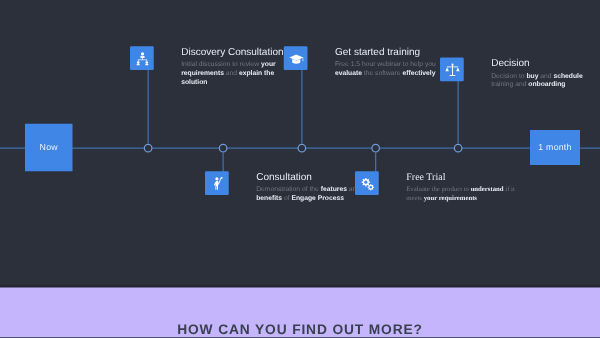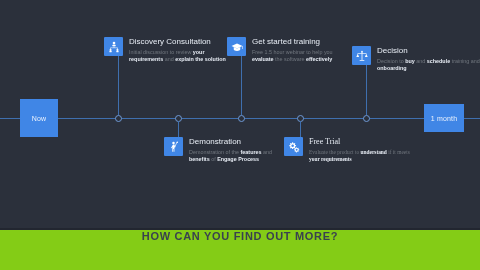--- a/index.html
+++ b/index.html
@@ -42,21 +42,21 @@
     display:flex;
     align-items:center;
     justify-content:center;
     font-size:7px;
     letter-spacing:.2px;
   }
   .chip.now    { left:20px;  top:99px;  width:38px; height:38px; }
   .chip.end    { left:424px; top:104px; width:40px; height:28px; }
 
   
-  .card { position:absolute; display:flex; gap:6px; width:128px; }
+  .card { position:absolute; display:flex; gap:22px; width:128px; }
   .icon-box {
     flex:0 0 auto;
     width:19px; height:19px;
     background:#4086e6;
     border-radius:1px;
     display:flex; align-items:center; justify-content:center;
   }
   .icon-box svg { width:12px; height:12px; fill:#ffffff; }
   .card-body { padding-top:0px; }
   .card-title {
@@ -78,23 +78,23 @@
   .c-training  { left:227px; top:37px; }
   .c-decision  { left:352px; top:46px; }
   .c-demo      { left:164px; top:137px; }
   .c-trial     { left:284px; top:137px;font-family:Liberation Serif, serif; }
 
   
   .banner {
     position:absolute;
     left:0; right:0; bottom:0;
     height:42px;
-    background:#84cc16;
+    background:#c4b5fd;
     border-top:2px solid #222630;
-    display:flex; align-items:flex-start; justify-content:center;
+    display:flex; align-items:flex-end; justify-content:center;
   }
   .banner-text {
     font-size:11px;
     font-weight:bold;
     letter-spacing:.7px;
     color:#39414f;
   }
 </style>
 </head>
 <body>
@@ -177,21 +177,21 @@
   <div class="card c-demo">
     <div class="icon-box">
       <svg viewBox="0 0 24 24" aria-hidden="true">
         <circle cx="11" cy="4" r="2.5"></circle>
         <path d="M10 7 L13 7 L14.6 13 L12.8 13 L12.8 21.6 L11.3 21.6 L11.3 16 L10.2 16 L10.2 21.6 L8.7 21.6 L8.7 12 L7.4 14.6 L6 13.9 Z"></path>
         <rect x="15.2" y="2.6" width="1.3" height="9" transform="rotate(18 15.8 7)"></rect>
         <circle cx="18.6" cy="2.6" r="1.5"></circle>
       </svg>
     </div>
     <div class="card-body">
-      <div class="card-title">Demonstration</div>
+      <div class="card-title">Consultation</div>
       <div class="card-desc">Demonstration of the <b>features</b> and <b>benefits</b> of <b>Engage Process</b></div>
     </div>
   </div>
 
   <div class="card c-trial">
     <div class="icon-box">
       <svg viewBox="0 0 24 24" aria-hidden="true">
         <path d="M8.4 2.6 L10.2 2.6 L10.5 4.4 L11.9 5 L13.4 4 L14.7 5.3 L13.7 6.8 L14.3 8.2 L16.1 8.5 L16.1 10.3 L14.3 10.6 L13.7 12 L14.7 13.5 L13.4 14.8 L11.9 13.8 L10.5 14.4 L10.2 16.2 L8.4 16.2 L8.1 14.4 L6.7 13.8 L5.2 14.8 L3.9 13.5 L4.9 12 L4.3 10.6 L2.5 10.3 L2.5 8.5 L4.3 8.2 L4.9 6.8 L3.9 5.3 L5.2 4 L6.7 5 L8.1 4.4 Z"></path>
         <circle cx="9.3" cy="9.4" r="2.5" fill="#4086e6"></circle>
         <path d="M16.6 12.4 L18 12.4 L18.2 13.8 L19.3 14.3 L20.4 13.5 L21.4 14.5 L20.6 15.6 L21.1 16.7 L22.5 16.9 L22.5 18.3 L21.1 18.5 L20.6 19.6 L21.4 20.7 L20.4 21.7 L19.3 20.9 L18.2 21.4 L18 22.8 L16.6 22.8 L16.4 21.4 L15.3 20.9 L14.2 21.7 L13.2 20.7 L14 19.6 L13.5 18.5 L12.1 18.3 L12.1 16.9 L13.5 16.7 L14 15.6 L13.2 14.5 L14.2 13.5 L15.3 14.3 L16.4 13.8 Z"></path>

